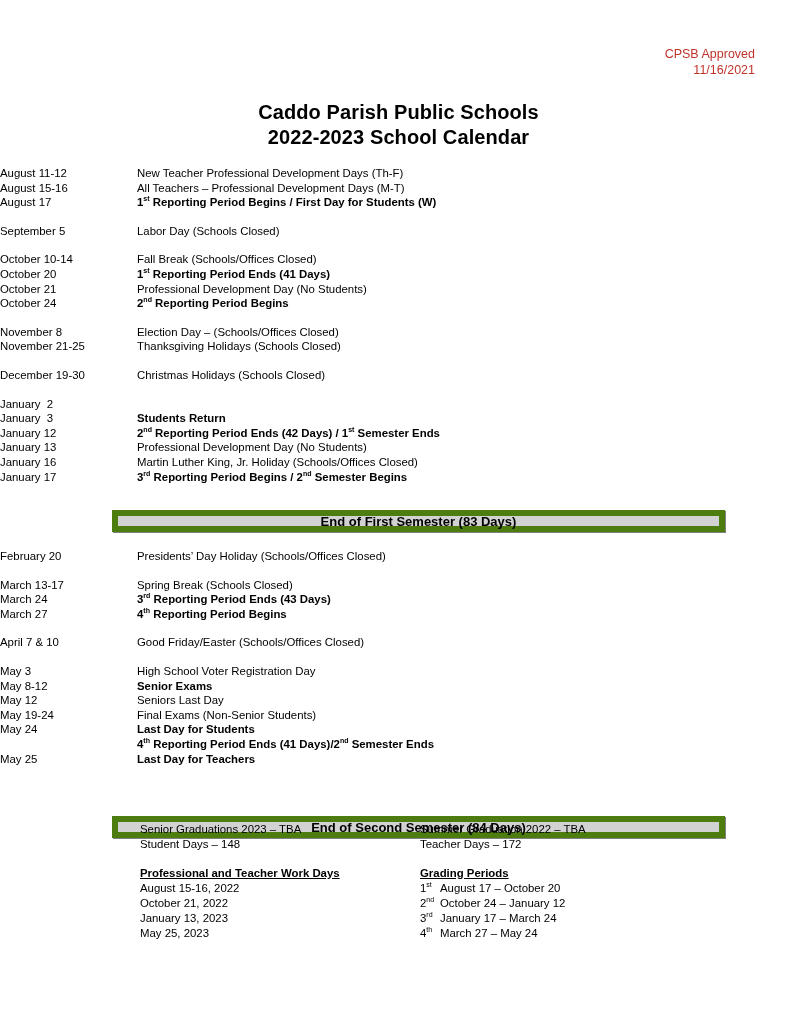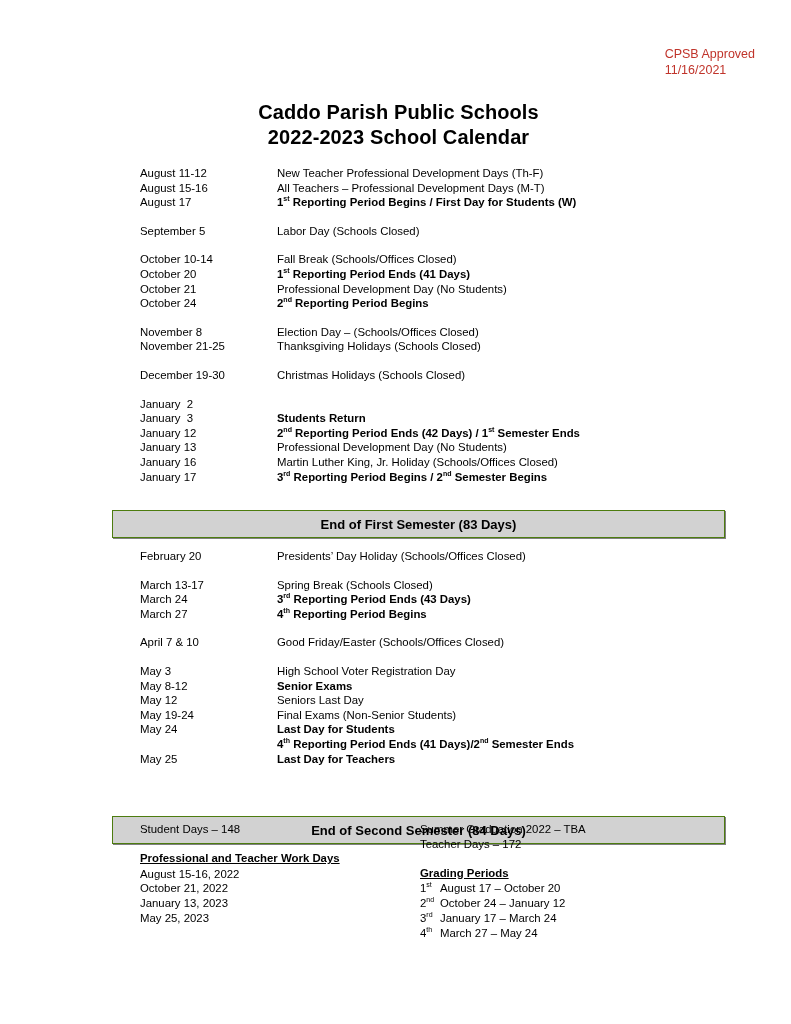--- a/index.html
+++ b/index.html
@@ -20,20 +20,21 @@
     width: 791px;
     height: 1024px;
     background: #ffffff;
   }
 
   
   .approval {
     position: absolute;
     top: 46px;
     right: 36px;
+    text-align: right;
     color: #c0342b;
     font-size: 12.5px;
     line-height: 16px;
     font-family: "Liberation Sans", sans-serif;
   }
 
   
   .title-block {
     position: absolute;
     top: 100px;
@@ -61,21 +62,20 @@
   }
   .row {
     display: flex;
     align-items: flex-start;
     line-height: 14.6px;
     font-size: 11.4px;
   }
   .row .date {
     width: 137px;
     flex: 0 0 137px;
-    padding-left: 140px;
     box-sizing: content-box;
     white-space: pre;
   }
   .row .desc {
     flex: 1 1 auto;
   }
   .row.bold .desc {
     font-weight: bold;
   }
   .row.cont .date {
@@ -85,23 +85,23 @@
     font-size: 0.62em;
     vertical-align: super;
     line-height: 0;
   }
 
   
   .banner {
     position: absolute;
     left: 112px;
     width: 613px;
-    height: 28px;
+    height: 22px;
     background: #d2d2d2;
-    border: 1px solid #4d7c0f;
+    border: 6px solid #4d7c0f;
     box-shadow: 1px 1px 0 0 #808080;
     display: flex;
     align-items: center;
     justify-content: center;
     font-size: 13px;
     font-weight: bold;
     box-sizing: border-box;
   }
   #banner-first { top: 510px; }
   #banner-second { top: 816px; }
@@ -287,20 +287,21 @@
         </div>
       </div>
     </div>
 
   <div class="banner" id="banner-second">
     <span>End of Second Semester (84 Days)</span>
   </div>
 
   <div class="footer">
     <div class="col">
+      <div class="line">Senior Graduations 2023 – TBA</div>
       <div class="line">Student Days – 148</div>
       <div class="spacer"></div>
       <div class="heading">Professional and Teacher Work Days</div>
       <div id="work-days-list">
           <div class="line">August 15-16, 2022</div>
           <div class="line">October 21, 2022</div>
           <div class="line">January 13, 2023</div>
           <div class="line">May 25, 2023</div>
         </div>
     </div>

